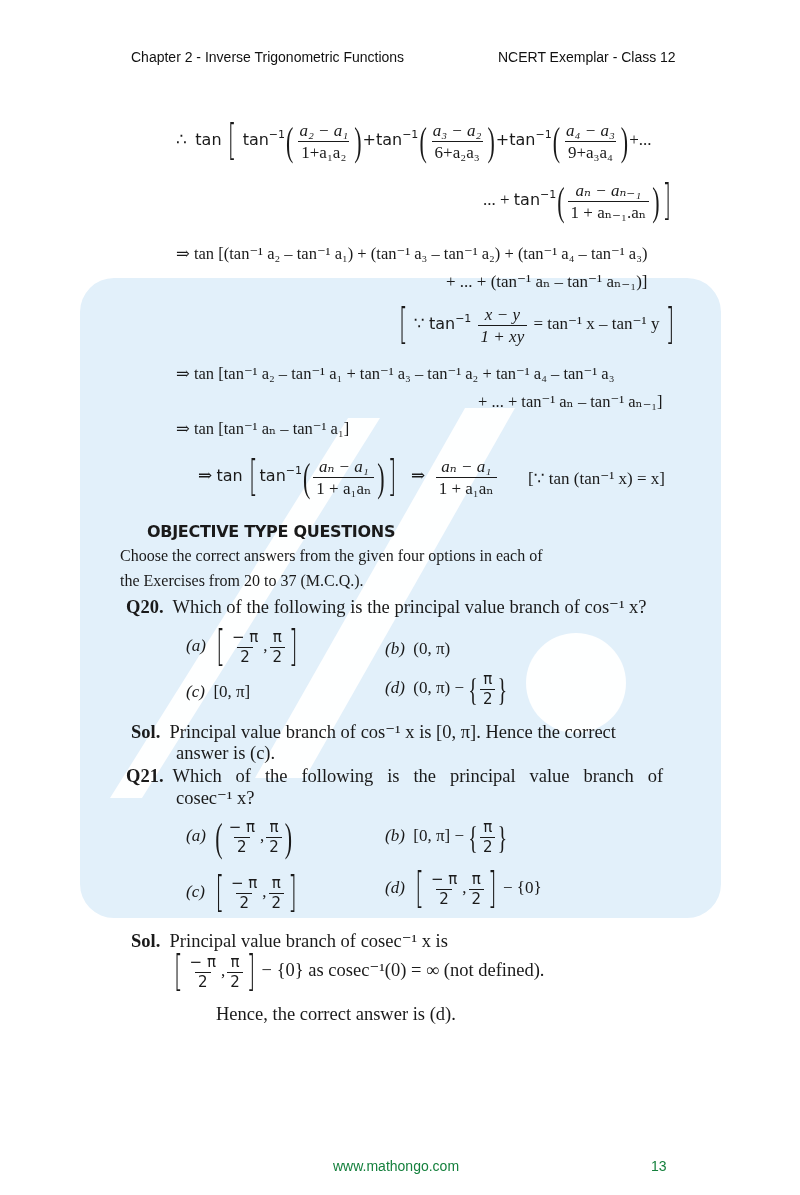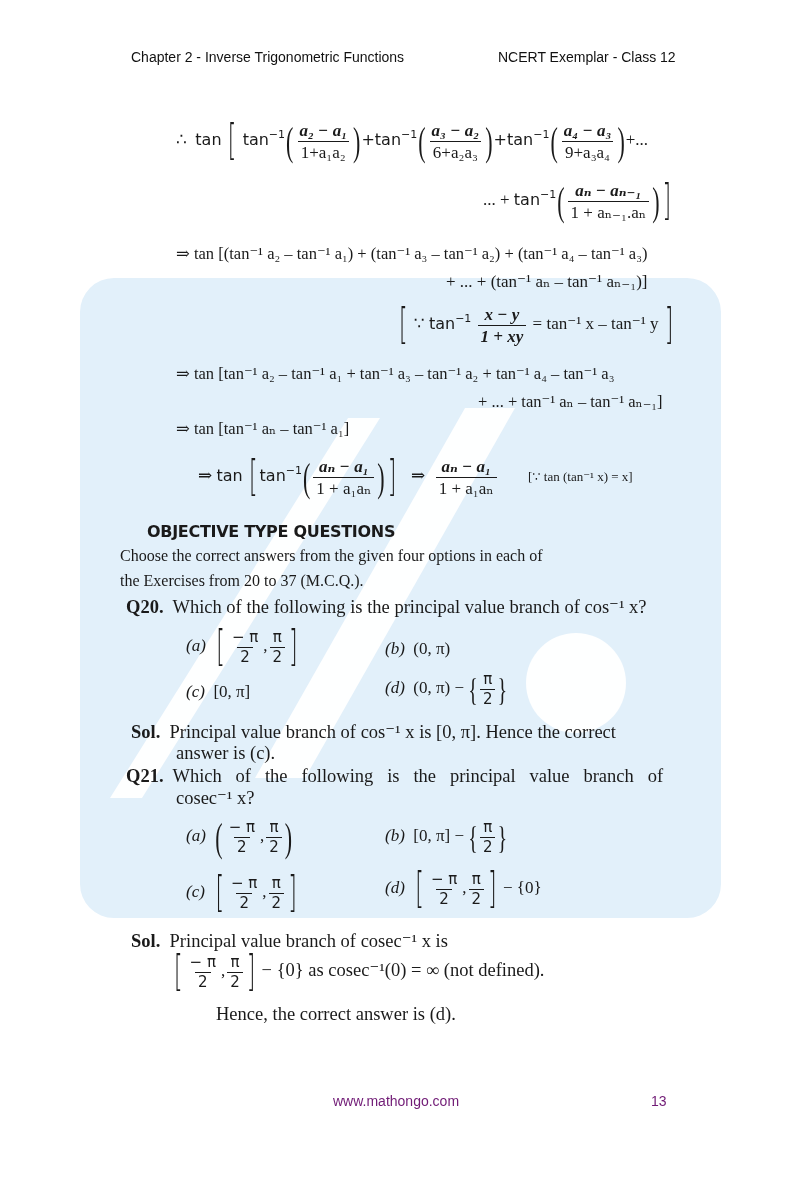--- a/index.html
+++ b/index.html
@@ -6,27 +6,27 @@
   html, body { width: 800px; height: 1195px; background: #ffffff; overflow: hidden; }
   body { position: relative; font-family: "Liberation Serif", "DejaVu Serif", serif; color: #1a1a1a; }
 
   .watermark { position: absolute; left: 80px; top: 278px; width: 641px; height: 640px;
     background: #e2f0fa; border-radius: 34px; z-index: 0; overflow: hidden; }
   .watermark svg { position: absolute; left: 0; top: 0; }
 
   .hdr { position: absolute; top: 49px; font-family: "Liberation Sans", sans-serif; font-size: 14px; color: #111; z-index: 2; }
   .hdr-left { left: 131px; }
   .hdr-right { left: 498px; }
-  .ftr { position: absolute; top: 1093px; font-family: "Liberation Sans", sans-serif; font-size: 14px; color: #701a75; z-index: 2; }
+  .ftr { position: absolute; top: 1158px; font-family: "Liberation Sans", sans-serif; font-size: 14px; color: #15803d; z-index: 2; }
   .ftr-left { left: 333px; }
   .ftr-right { left: 651px; }
 
   .c { position: absolute; z-index: 2; font-size: 17px; line-height: 1; white-space: nowrap; }
   .sans { font-family: "DejaVu Sans", "Liberation Sans", sans-serif; }
-  i, .it { font-style: italic; font-weight: bold; }
+  i, .it { font-style: italic; }
   sup { font-size: 11px; vertical-align: 7px; line-height: 0; }
 
   .frac { display: inline-flex; flex-direction: column; align-items: center; vertical-align: middle; margin: 0 2px; }
   .frac .num { padding: 0 3px 2px; }
   .frac .den { border-top: 1px solid #1a1a1a; padding: 2px 3px 0; }
   .bigb { display: inline-block; vertical-align: middle; font-weight: 200; transform: scaleY(1.9); font-size: 22px; margin: 0 2px; font-family: "DejaVu Sans", sans-serif; }
   .bigp { display: inline-block; vertical-align: middle; transform: scaleY(1.8); font-size: 22px; margin: 0 1px; }
   .midb { display: inline-block; vertical-align: middle; transform: scaleY(1.6); font-size: 20px; }
 
   .h-obj { font-family: "DejaVu Sans", sans-serif; font-weight: bold; font-size: 16px; letter-spacing: -0.3px; }
@@ -101,21 +101,21 @@
   <span class="bigb">[</span><span class="sans" style="font-size:16px">tan<sup>−1</sup></span><span class="bigp">(</span><span class="frac">
       <span class="num it">aₙ − a₁</span>
       <span class="den">1 + a₁aₙ</span>
     </span><span class="bigp">)</span><span class="bigb">]</span>
   &nbsp;&nbsp;<span>⇒</span>&nbsp;
   <span class="frac">
       <span class="num it">aₙ − a₁</span>
       <span class="den">1 + a₁aₙ</span>
     </span>
 </div>
-<div class="c" style="left:528px; top:470px; font-size:13px;">[∵ tan (tan⁻¹ x) = x]</div>
+<div class="c" style="left:528px; top:470px; font-size:17px;">[∵ tan (tan⁻¹ x) = x]</div>
 
 <div class="c h-obj" style="left:147px; top:524px;">OBJECTIVE TYPE QUESTIONS</div>
 <div class="c para" style="left:120px; top:548px;">Choose the correct answers from the given four options in each of</div>
 <div class="c para" style="left:120px; top:573px;">the Exercises from 20 to 37 (M.C.Q.).</div>
 
 <div class="c q" style="left:126px; top:598px;">
   <span class="qn">Q20.</span>&nbsp;
   <span>Which of the following is the principal value branch of cos⁻¹ x?</span>
 </div>
 

